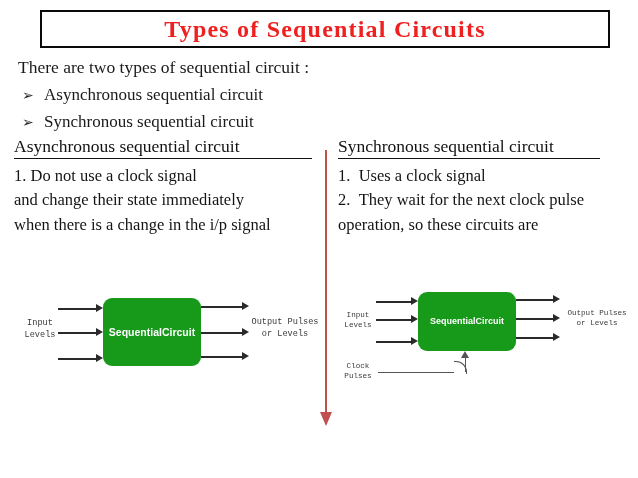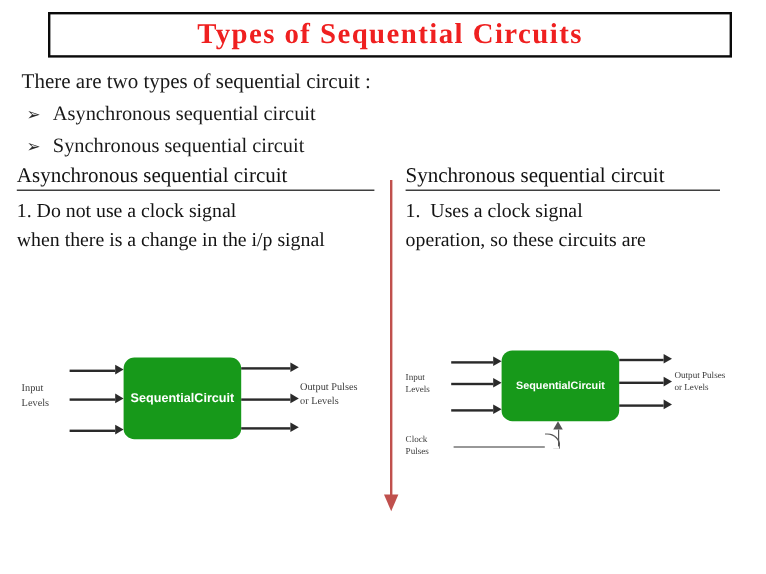--- a/index.html
+++ b/index.html
@@ -85,22 +85,22 @@
     position:absolute;background:#17991a;border-radius:9px;
     display:flex;flex-direction:row;align-items:center;justify-content:center;
     color:#ffffff;font-family:"Liberation Sans", sans-serif;font-weight:bold;
     line-height:1.22;text-align:center;
   }
   .dia-left .gbox{left:93px;top:12px;width:98px;height:68px;font-size:10.5px;}
   .dia-right .gbox{left:82px;top:6px;width:98px;height:59px;font-size:9px;}
 
   .dlabel{
     position:absolute;color:#3b3b3b;
-    font-family:Liberation Serif, serif;
-    font-size:8.6px;line-height:1.35;
+    font-family:Liberation Mono, monospace;
+    font-size:8.6px;line-height:1.35;text-align:center;
   }
   .dia-right .dlabel{font-size:7.6px;}
 
   .arrow-h{position:absolute;height:9px;}
   .arrow-h .ln{position:absolute;left:0;top:4px;height:1.6px;background:#2a2a2a;}
   .arrow-h .hd{
     position:absolute;top:0;width:0;height:0;
     border-top:4.5px solid transparent;
     border-bottom:4.5px solid transparent;
     border-left:7px solid #2a2a2a;
@@ -145,31 +145,36 @@
 
   <div class="col col-left">
     <span class="col-head">Asynchronous sequential circuit</span>
 
     <div class="pt pt-bold">
       <span>1.</span>
       <span>Do not use a clock signal</span>
     </div>
 
 
+    <div class="pt">and change their state immediately</div>
     <div class="pt">when there is a change in the i/p signal</div>
   </div>
 
   <div class="col col-right">
     <span class="col-head">Synchronous sequential circuit</span>
 
     <div class="pt pt-bold">
       <span>1.</span>
       &nbsp;<span>Uses a clock signal</span>
     </div>
 
+    <div class="pt">
+      <span>2.</span>
+      &nbsp;<span>They wait for the next clock pulse</span>
+    </div>
 
     <div class="pt">operation, so these circuits are</div>
 
   </div>
 
   <div class="divider">
     <div class="stem"></div>
     <div class="head"></div>
   </div>
 

